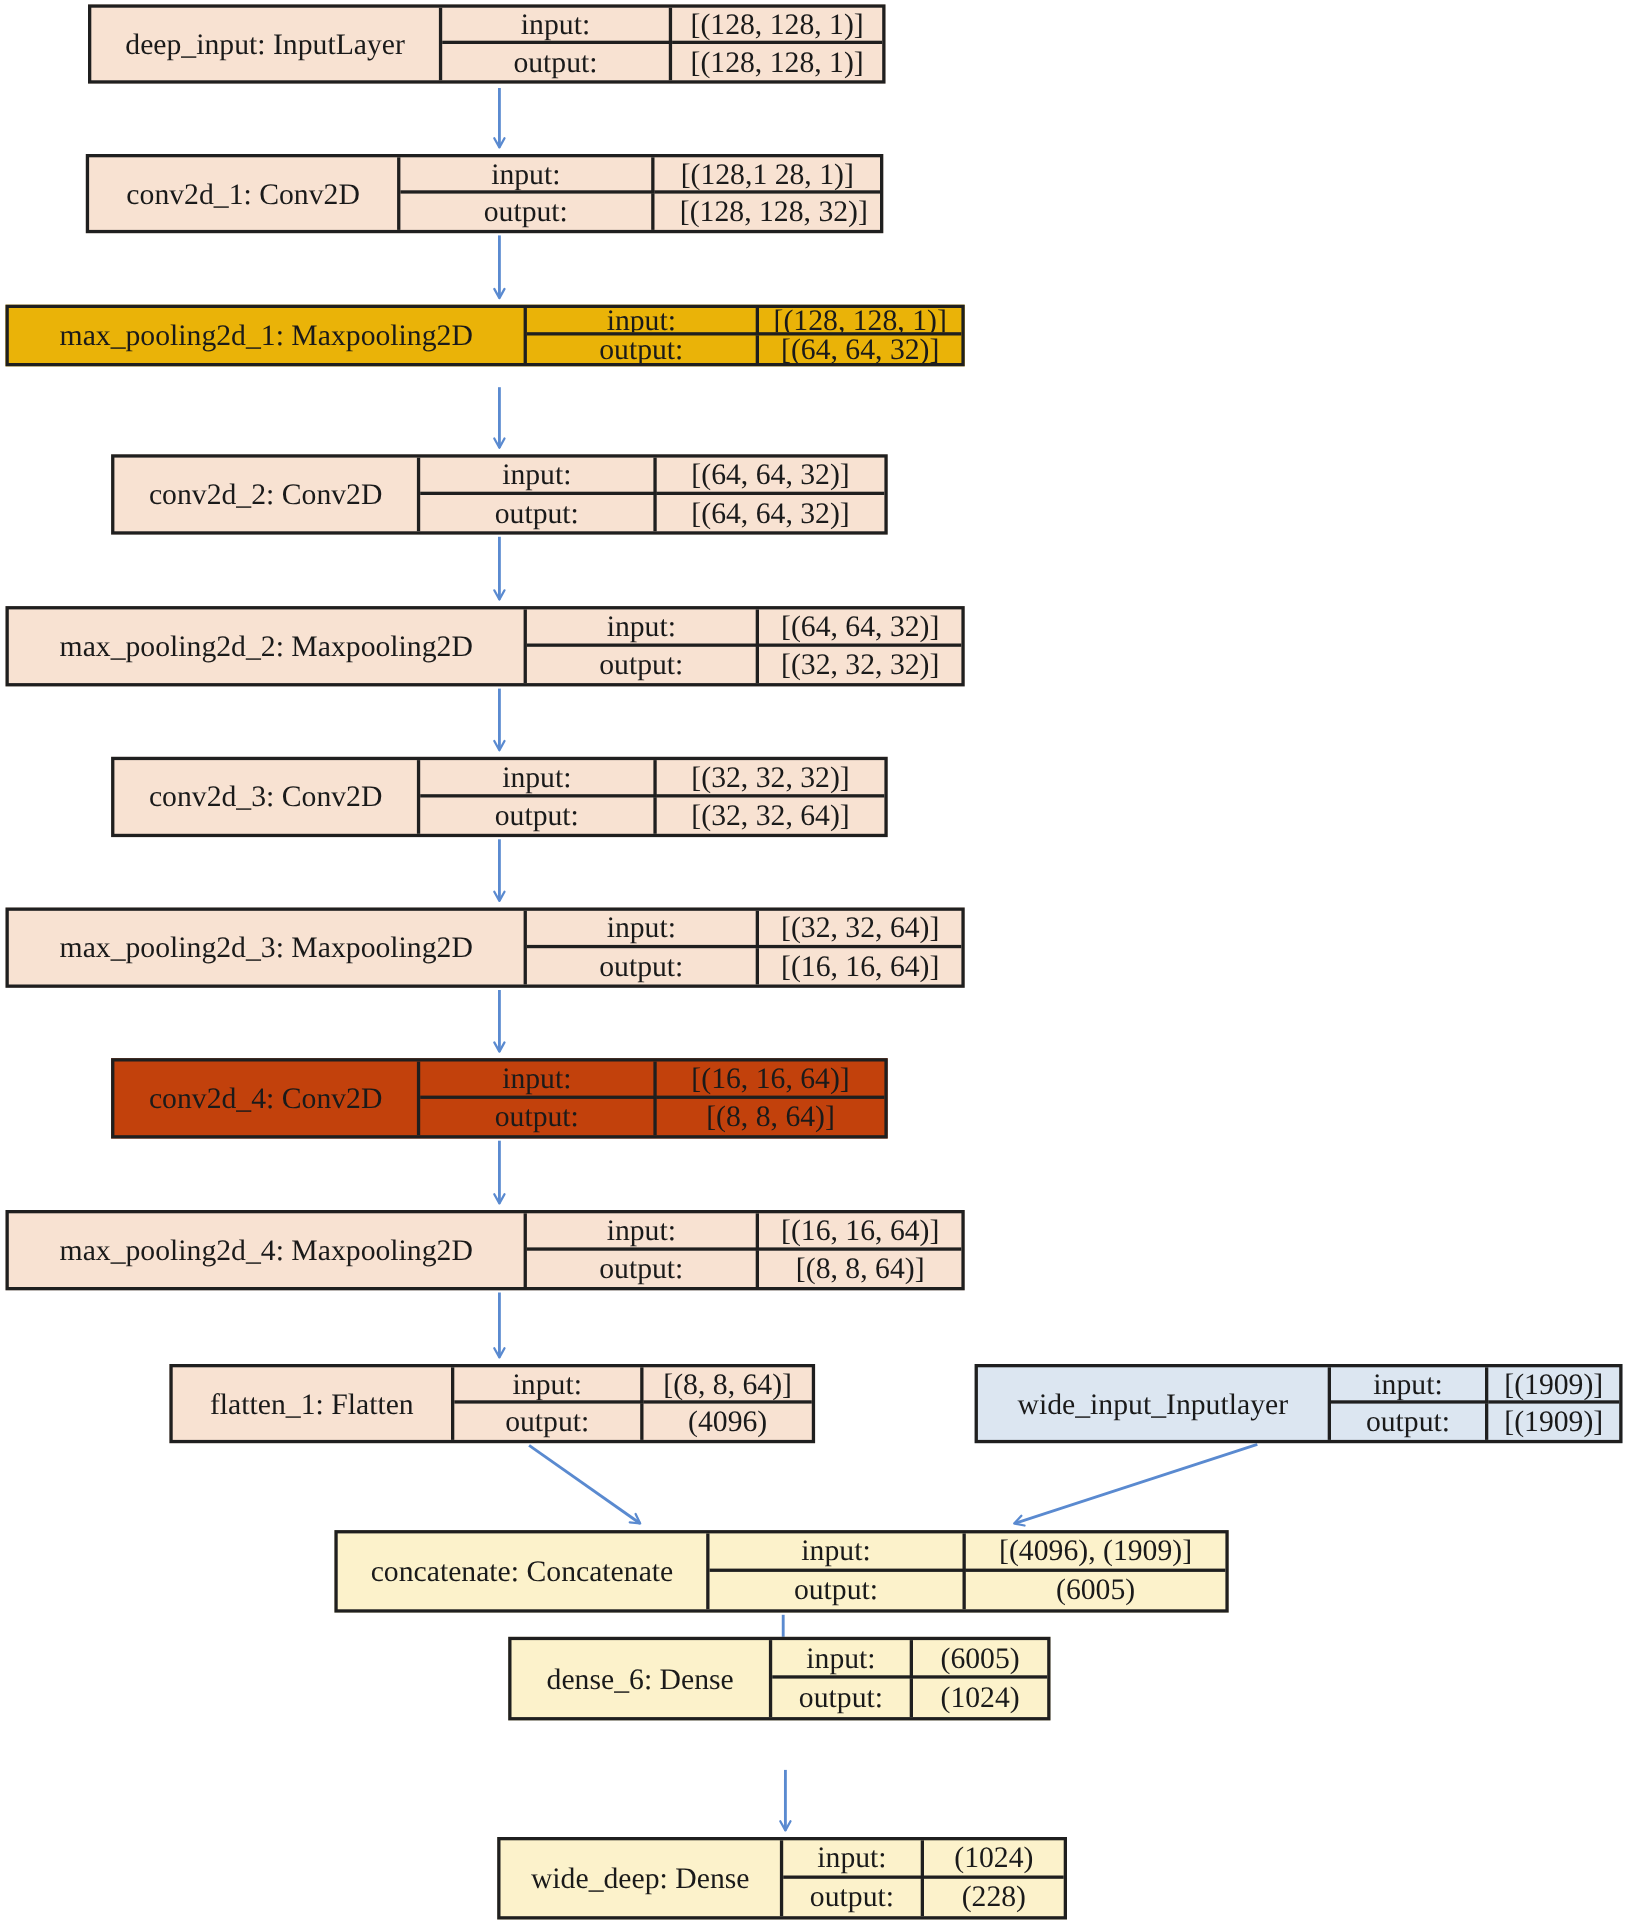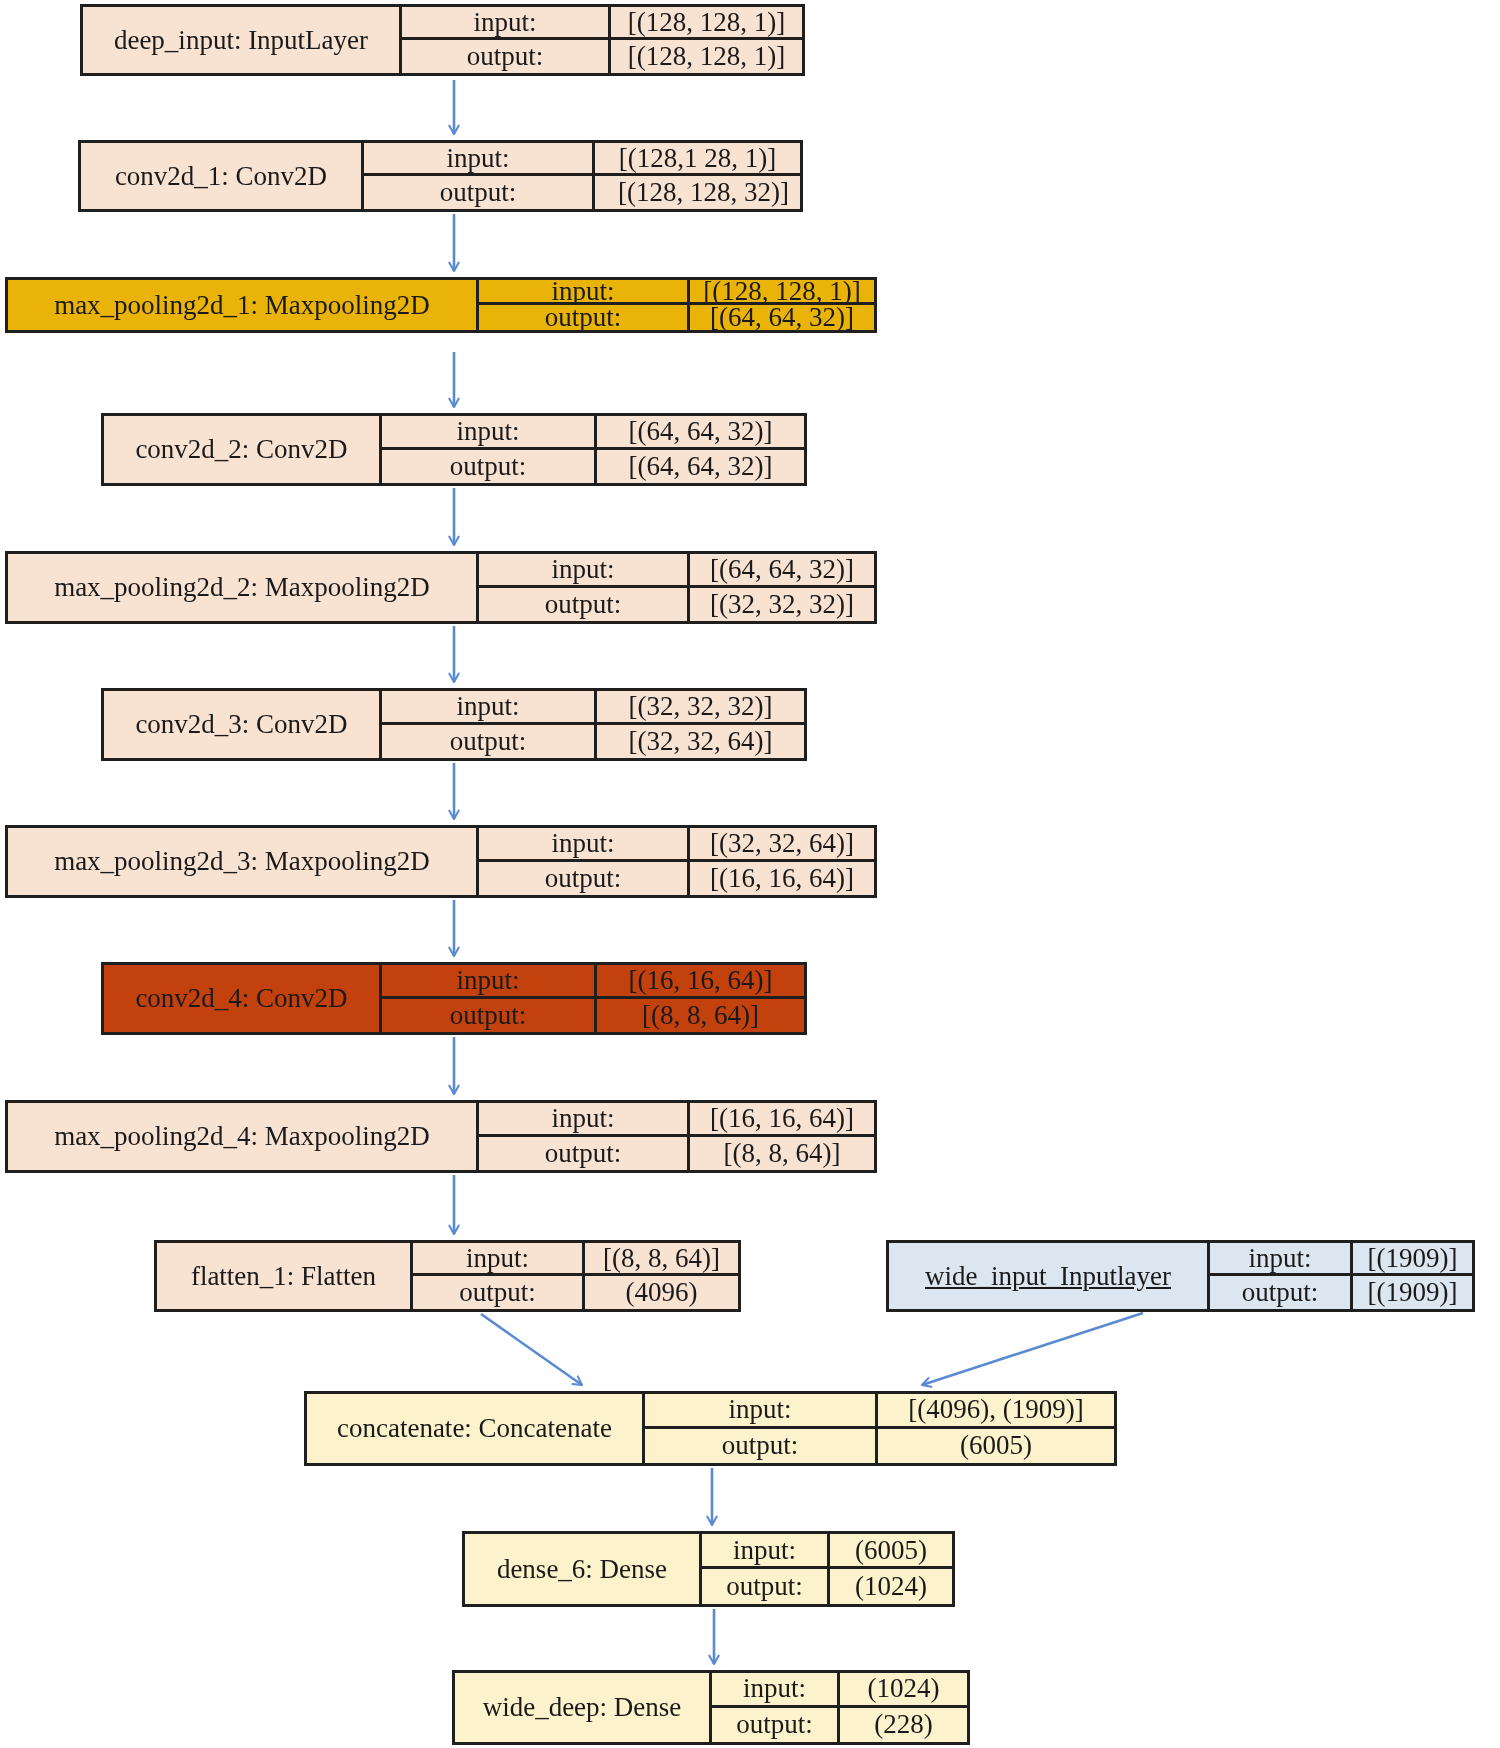--- a/index.html
+++ b/index.html
@@ -145,34 +145,34 @@
     <div class="cell val-out" style="border-color: rgb(31, 31, 31);">[(8, 8, 64)]</div>
   </div>
     <div class="node" style="left: 154px; top: 1240px; width: 587px; height: 72px; background: rgb(248, 226, 210); border-color: rgb(31, 31, 31); grid-template-columns: 256px 172px 1fr;">
     <div class="cell cell-name" style="border-color: rgb(31, 31, 31);">flatten_1: Flatten</div>
     <div class="cell io-in" style="border-color: rgb(31, 31, 31);">input:</div>
     <div class="cell val-in" style="border-color: rgb(31, 31, 31);">[(8, 8, 64)]</div>
     <div class="cell io-out" style="border-color: rgb(31, 31, 31);">output:</div>
     <div class="cell val-out" style="border-color: rgb(31, 31, 31);">(4096)</div>
   </div>
     <div class="node" style="left: 886px; top: 1240px; width: 589px; height: 72px; background: rgb(220, 230, 241); border-color: rgb(31, 31, 31); grid-template-columns: 321px 143px 1fr;">
-    <div class="cell cell-name" style="border-color: rgb(31, 31, 31); text-decoration: underline;">wide_input_Inputlayer</div>
+    <div class="cell cell-name" style="border-color: rgb(31, 31, 31);">wide_input_Inputlayer</div>
     <div class="cell io-in" style="border-color: rgb(31, 31, 31);">input:</div>
     <div class="cell val-in" style="border-color: rgb(31, 31, 31);">[(1909)]</div>
     <div class="cell io-out" style="border-color: rgb(31, 31, 31);">output:</div>
     <div class="cell val-out" style="border-color: rgb(31, 31, 31);">[(1909)]</div>
   </div>
     <div class="node" style="left: 304px; top: 1391px; width: 813px; height: 75px; background: rgb(252, 242, 203); border-color: rgb(31, 31, 31); grid-template-columns: 338px 233px 1fr;">
     <div class="cell cell-name" style="border-color: rgb(31, 31, 31);">concatenate: Concatenate</div>
     <div class="cell io-in" style="border-color: rgb(31, 31, 31);">input:</div>
     <div class="cell val-in" style="border-color: rgb(31, 31, 31);">[(4096), (1909)]</div>
     <div class="cell io-out" style="border-color: rgb(31, 31, 31);">output:</div>
     <div class="cell val-out" style="border-color: rgb(31, 31, 31);">(6005)</div>
   </div>
-    <div class="node" style="left: 462px; top: 1531px; width: 493px; height: 76px; background: rgb(252, 242, 203); border-color: rgb(31, 31, 31); grid-template-columns: 237px 128px 1fr;">
+    <div class="node" style="left: 462px; top: 1488px; width: 493px; height: 76px; background: rgb(252, 242, 203); border-color: rgb(31, 31, 31); grid-template-columns: 237px 128px 1fr;">
     <div class="cell cell-name" style="border-color: rgb(31, 31, 31);">dense_6: Dense</div>
     <div class="cell io-in" style="border-color: rgb(31, 31, 31);">input:</div>
     <div class="cell val-in" style="border-color: rgb(31, 31, 31);">(6005)</div>
     <div class="cell io-out" style="border-color: rgb(31, 31, 31);">output:</div>
     <div class="cell val-out" style="border-color: rgb(31, 31, 31);">(1024)</div>
   </div>
     <div class="node" style="left: 452px; top: 1670px; width: 518px; height: 75px; background: rgb(252, 242, 203); border-color: rgb(31, 31, 31); grid-template-columns: 257px 128px 1fr;">
     <div class="cell cell-name" style="border-color: rgb(31, 31, 31);">wide_deep: Dense</div>
     <div class="cell io-in" style="border-color: rgb(31, 31, 31);">input:</div>
     <div class="cell val-in" style="border-color: rgb(31, 31, 31);">(1024)</div>

